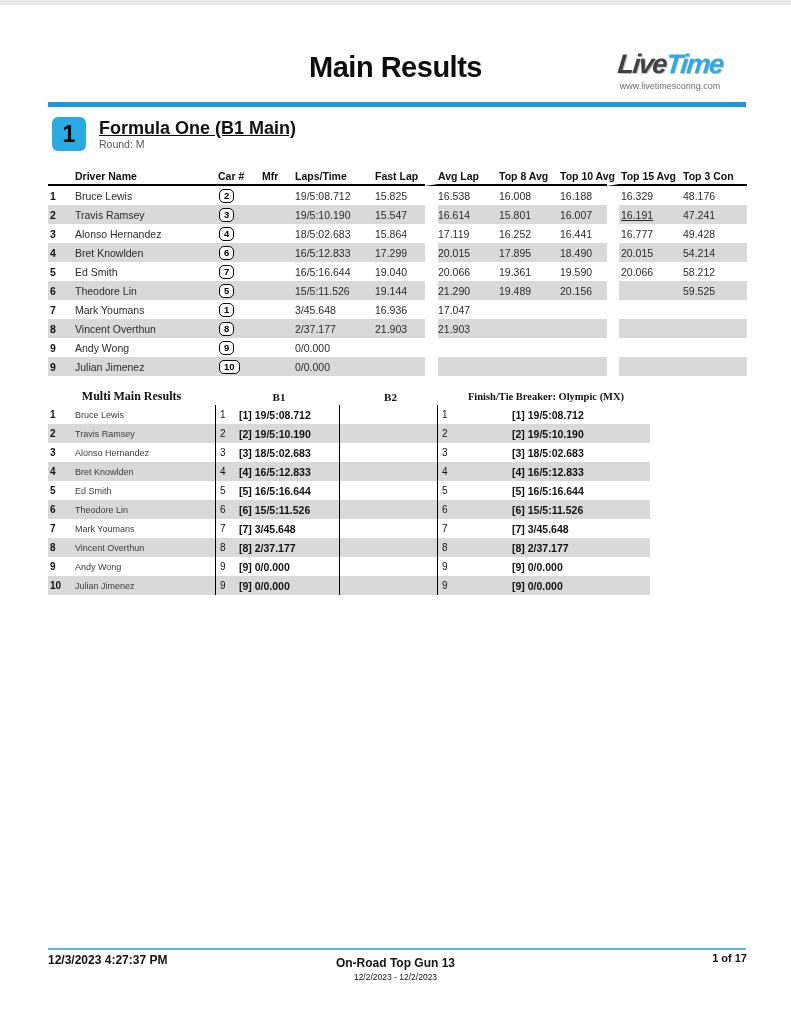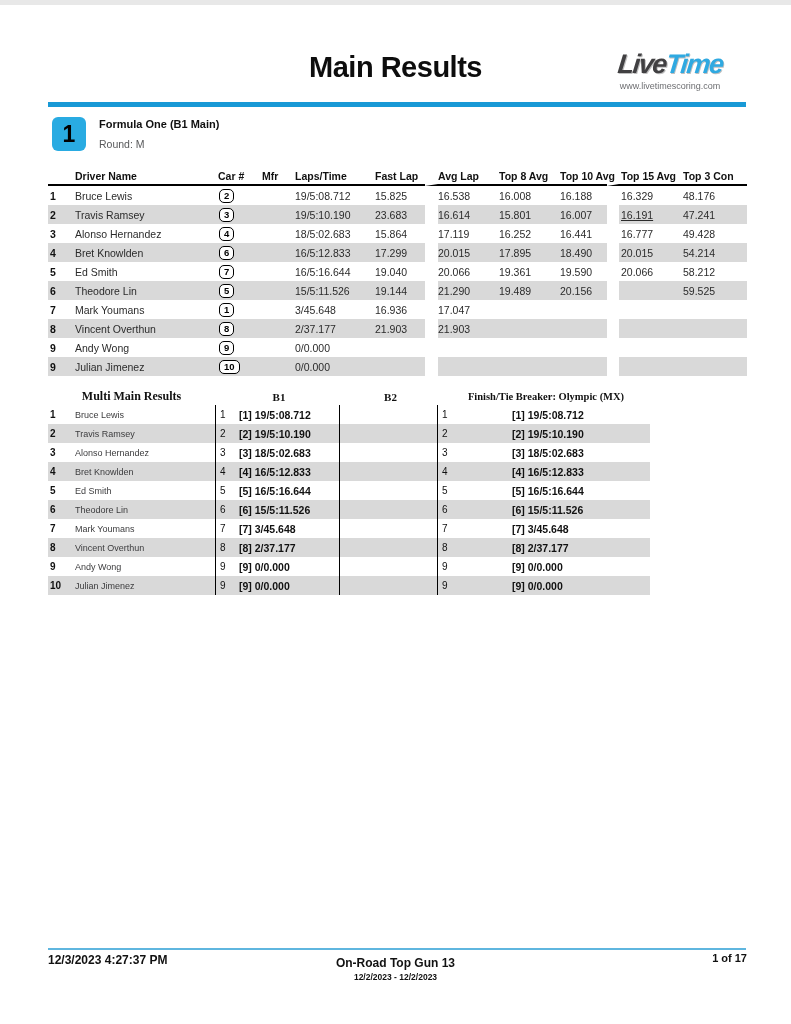--- a/index.html
+++ b/index.html
@@ -23,21 +23,21 @@
   .logo-live { color:#414042; }
   .logo-time { color:#2FA9E1; }
   .logo-url { font-size:9px; color:#6d6e71; margin-top:1px; }
   .top-bar { position:absolute; left:48px; top:97px; width:698px; height:5px; }
   
   .race-badge {
     position:absolute; left:52px; top:112px; width:34px; height:34px;
     border-radius:6px; display:flex; align-items:center; justify-content:center;
     font-size:23px; font-weight:700; color:#000;
   }
-  .section-title { position:absolute; left:99px; top:113px; font-size:11px; font-weight:700; }
+  .section-title { position:absolute; left:99px; top:113px; font-size:18px; font-weight:700;text-decoration:underline; }
   .section-round { position:absolute; left:99px; top:133px; font-size:10.5px; color:#58595b; }
   
   table { border-collapse:separate; border-spacing:0; table-layout:fixed; }
   .t1 { position:absolute; left:48px; top:163px; width:699px; }
   .t1 th {
     font-size:10.5px; font-weight:700; text-align:left; height:18px;
     padding:0; border-bottom:2px solid #000; white-space:nowrap; vertical-align:middle;
   }
   .t1 td {
     font-size:10.5px; height:19px; padding:0; white-space:nowrap;
@@ -68,21 +68,21 @@
   .vline { border-left:1px solid #000; }
   .pad4 { padding-left:4px; }
   .pad5 { padding-left:5px; }
   .t2 .c-res { font-weight:700; }
   .t2 .c-tie { font-weight:700; padding-left:2px; }
   .t2 .c-b1fin, .t2 .c-b2fin, .t2 .c-fres { font-size:10px; padding-left:4px; }
   
   .footer-line { position:absolute; left:48px; top:943px; width:698px; height:2px; background:#5FB6DF; }
   .footer-printed { position:absolute; left:48px; top:948px; font-size:12px; font-weight:700; }
   .footer-event { position:absolute; left:0; right:0; top:951px; text-align:center; font-size:12px; font-weight:700; }
-  .footer-dates { position:absolute; left:0; right:0; top:967px; text-align:center; font-size:8.5px; font-weight:700; }
+  .footer-dates { position:absolute; left:0; right:0; top:967px; text-align:center; font-size:8.5px; font-weight:400; }
   .footer-page { position:absolute; right:44px; top:947px; font-size:11px; font-weight:700; }
 </style>
 </head>
 <body>
 
 <div class="page">
 
   <div class="doc-title">Main Results</div>
 
   <div class="logo">
@@ -138,21 +138,21 @@
           <td class="c-num">16.188</td>
           <td class="c-num gap-l" style="padding-left: 2px;">16.329</td>
           <td class="c-num">48.176</td>
         </tr>
         <tr class="stripe">
           <td class="c-pos">2</td>
           <td class="c-driver">Travis Ramsey</td>
           <td class="c-car"><span class="car-badge">3</span></td>
           <td class="c-mfr"></td>
           <td class="c-laps">19/5:10.190</td>
-          <td class="c-num">23.683</td>
+          <td class="c-num">15.547</td>
           <td class="c-num gap-l2">16.614</td>
           <td class="c-num">15.801</td>
           <td class="c-num">16.007</td>
           <td class="c-num gap-l" style="padding-left: 2px; text-decoration: underline;">16.191</td>
           <td class="c-num">47.241</td>
         </tr>
         <tr>
           <td class="c-pos">3</td>
           <td class="c-driver">Alonso Hernandez</td>
           <td class="c-car"><span class="car-badge">4</span></td>

